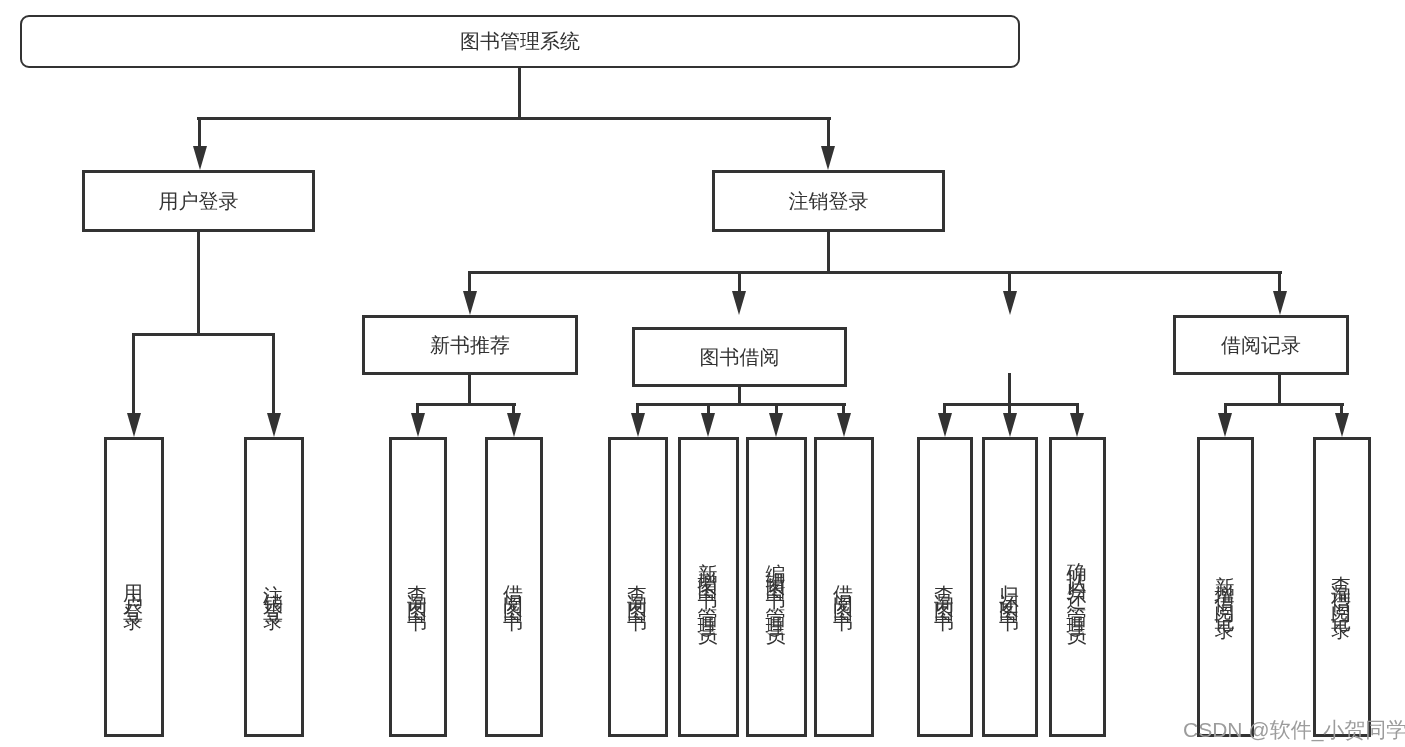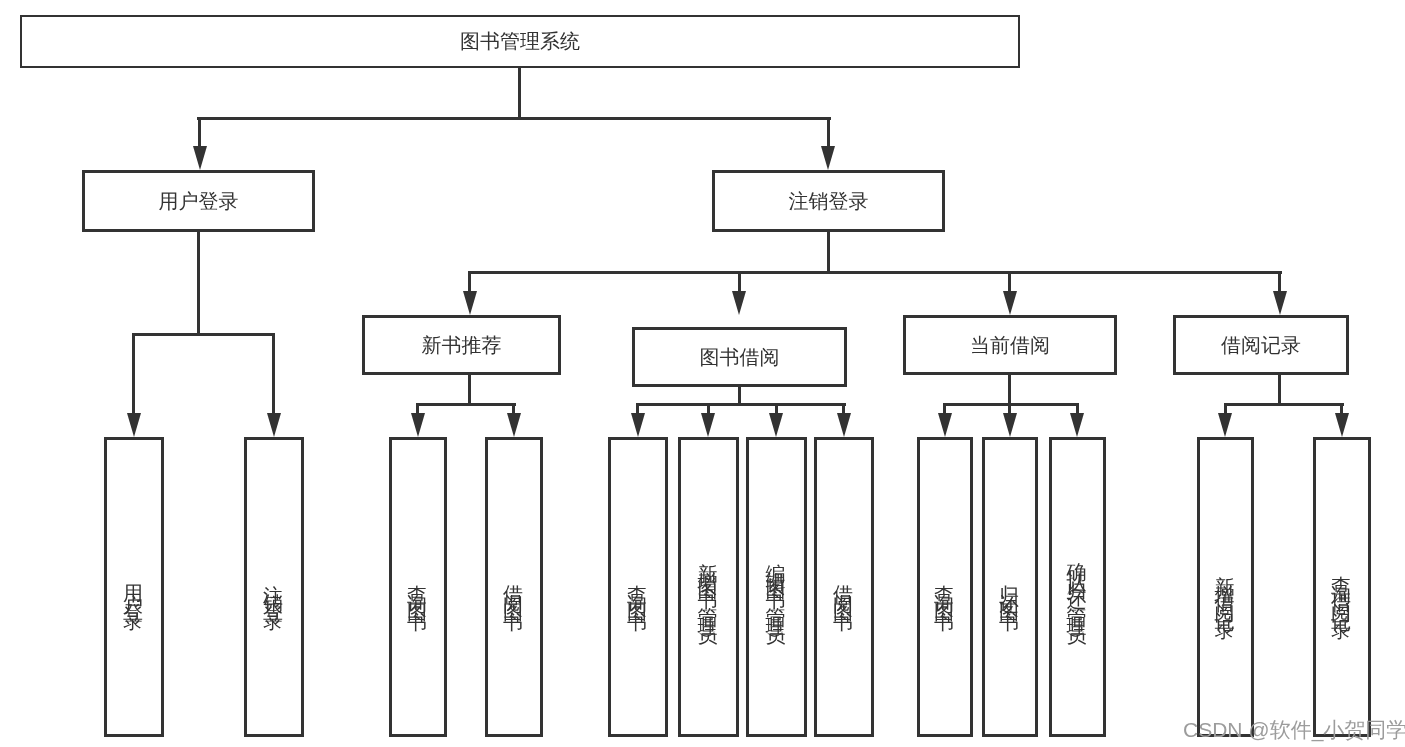--- a/index.html
+++ b/index.html
@@ -19,21 +19,21 @@
     position: absolute;
     box-sizing: border-box;
     border: 3px solid #333333;
     background: #ffffff;
     display: flex;
     align-items: center;
     justify-content: center;
     color: #333333;
     font-size: 20px;
   }
-  .box.root { border-width: 2px; }
+  .box.root { border-width: 2px; border-radius: 9px; }
   .leaf {
     position: absolute;
     box-sizing: border-box;
     border: 3px solid #333333;
     background: #ffffff;
     top: 437px;
     height: 300px;
     display: flex;
     align-items: center;
     justify-content: center;
@@ -129,25 +129,24 @@
   <div class="arrow" style="left:1218px;top:413px"></div>
   <div class="ln v" style="left:1340px;top:403px;height:12px"></div>
   <div class="arrow" style="left:1335px;top:413px"></div>
 
   <div class="box root" style="left:20px;top:15px;width:1000px;height:53px">图书管理系统</div>
 
   <div class="box" style="left:82px;top:170px;width:233px;height:62px">用户登录</div>
 
   <div class="box" style="left:712px;top:170px;width:233px;height:62px">注销登录</div>
 
-  <div class="box" style="left:362px;top:315px;width:199px;height:60px">新书推荐</div>
+  <div class="box" style="left:362px;top:315px;width:216px;height:60px">新书推荐</div>
 
   <div class="box" style="left:632px;top:327px;width:215px;height:60px">图书借阅</div>
 
-  <div class="box" style="left:903px;top:315px;width:214px;height:60px">当前借阅</div>
 
   <div class="box" style="left:1173px;top:315px;width:176px;height:60px">借阅记录</div>
 
   <div class="leaf" style="left:104px;width:60px">
     <span>用户登录</span>
   </div>
   <div class="leaf" style="left:244px;width:60px">
     <span>注销登录</span>
   </div>
 

